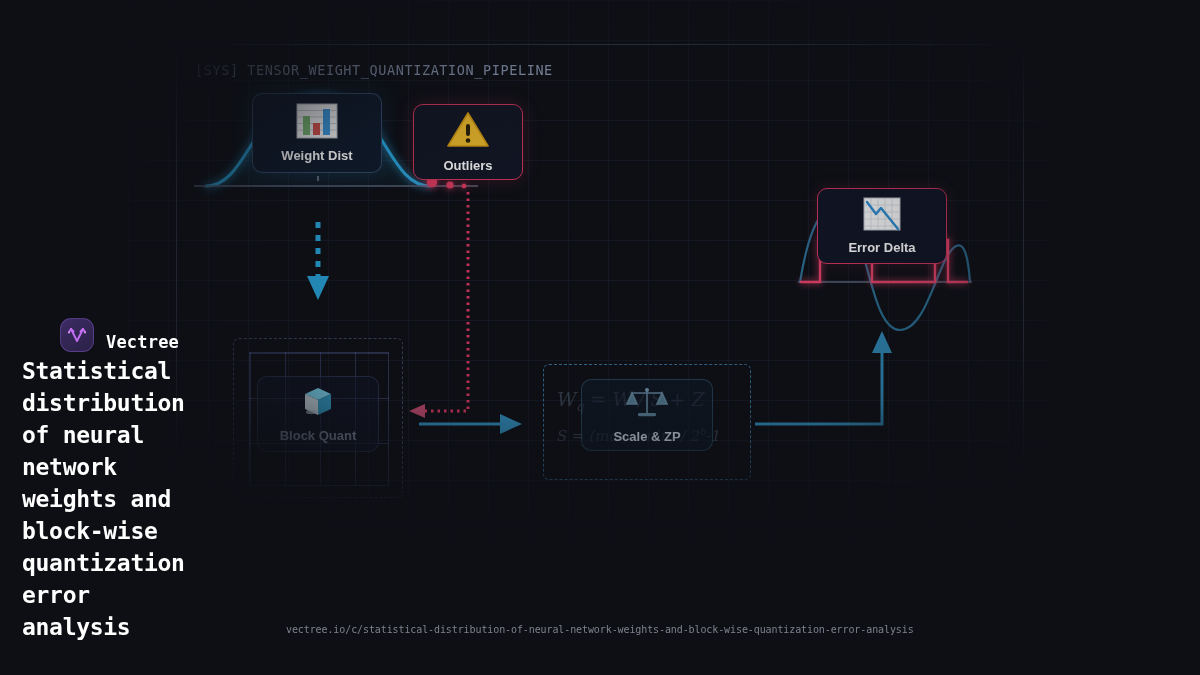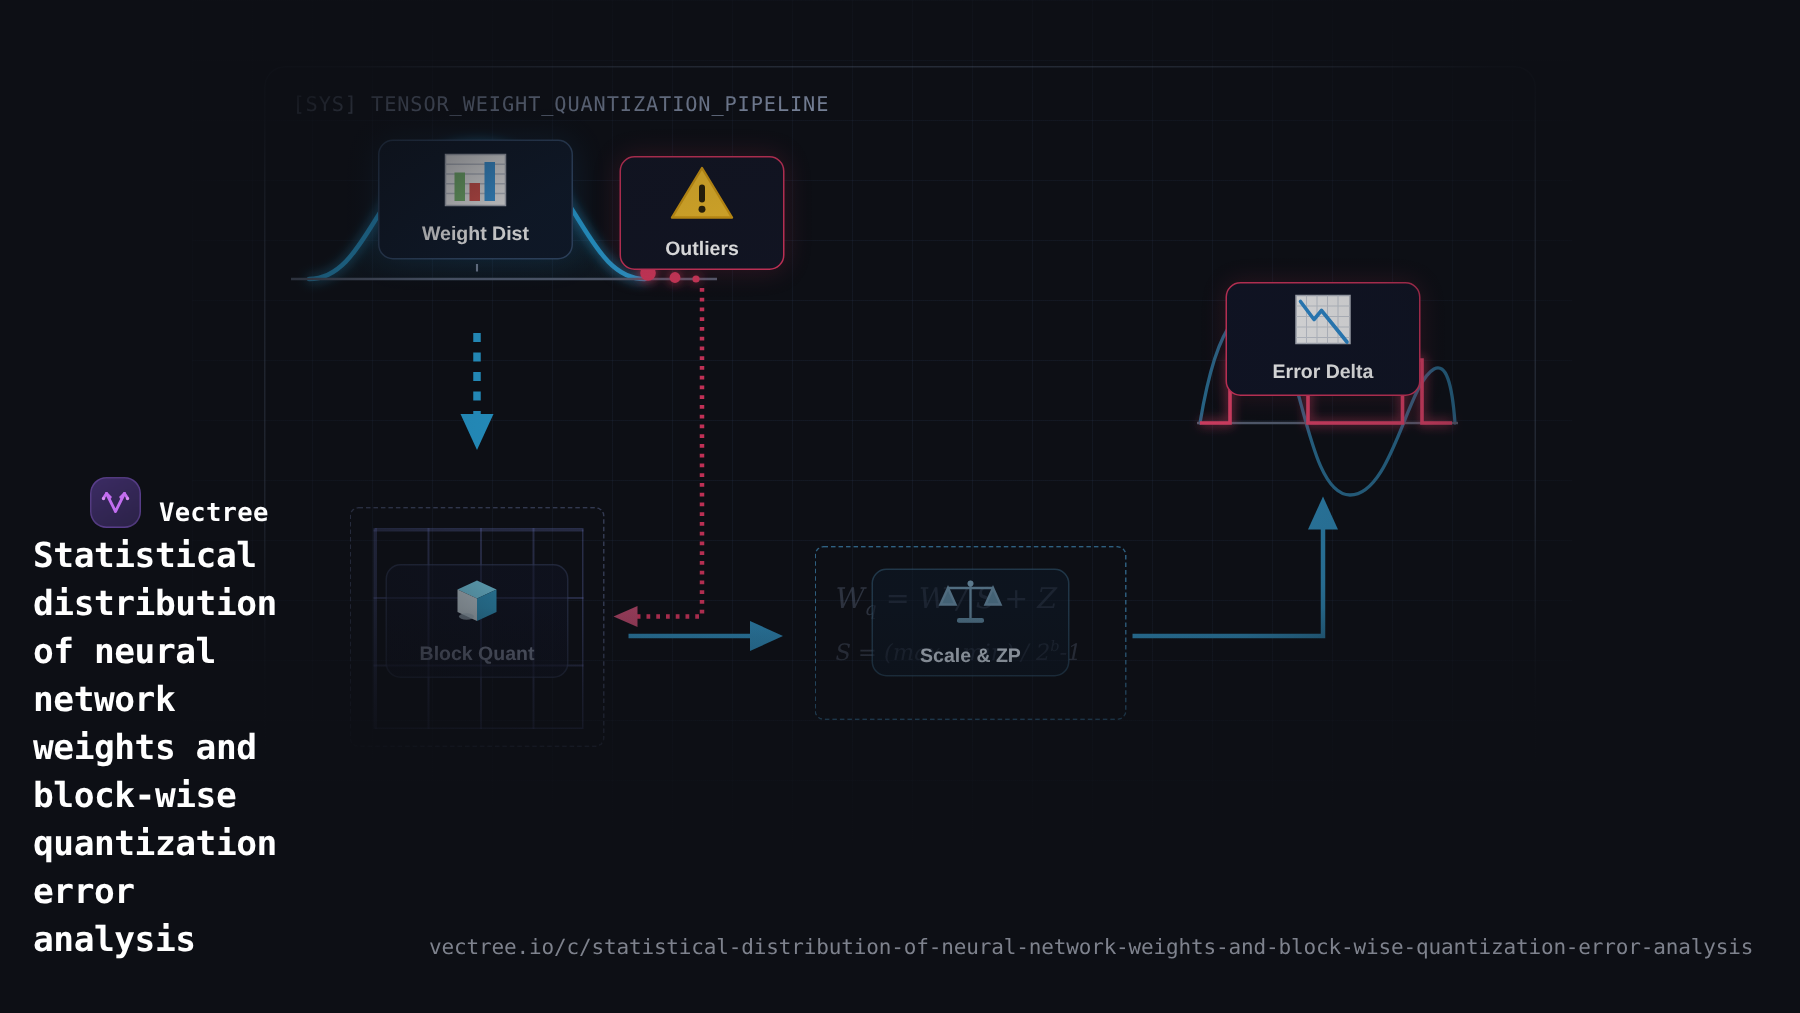--- a/index.html
+++ b/index.html
@@ -192,21 +192,21 @@
     font-weight: bold;
     line-height: 32px;
     color: #ffffff;
     letter-spacing: -0.3px;
     white-space: pre-line;
   }
   #url-line {
     position: absolute;
     left: 286px; top: 624px;
     font-family: "DejaVu Sans Mono", "Liberation Mono", monospace;
-    font-size: 14px;
+    font-size: 10px;
     color: #7e828d;
     letter-spacing: -0.1px;
     white-space: nowrap;
   }
 </style>
 </head>
 <body>
 
 <div id="bg-grid"></div>
 

